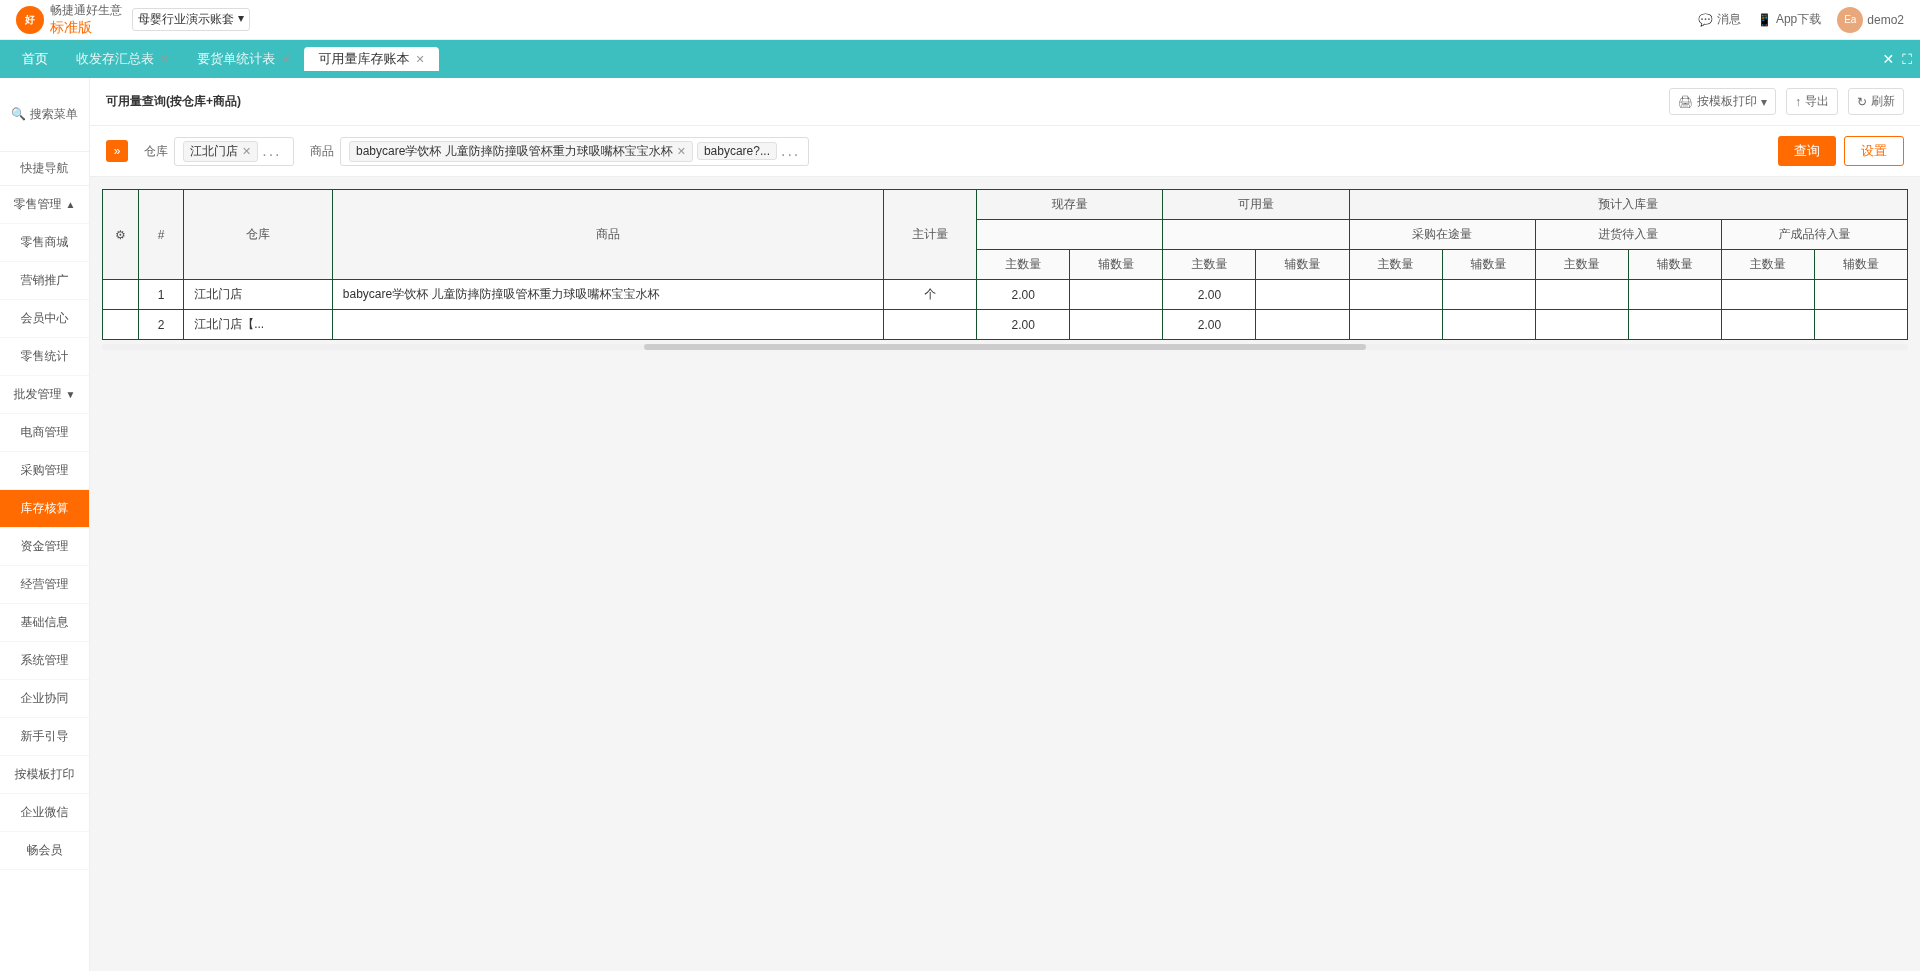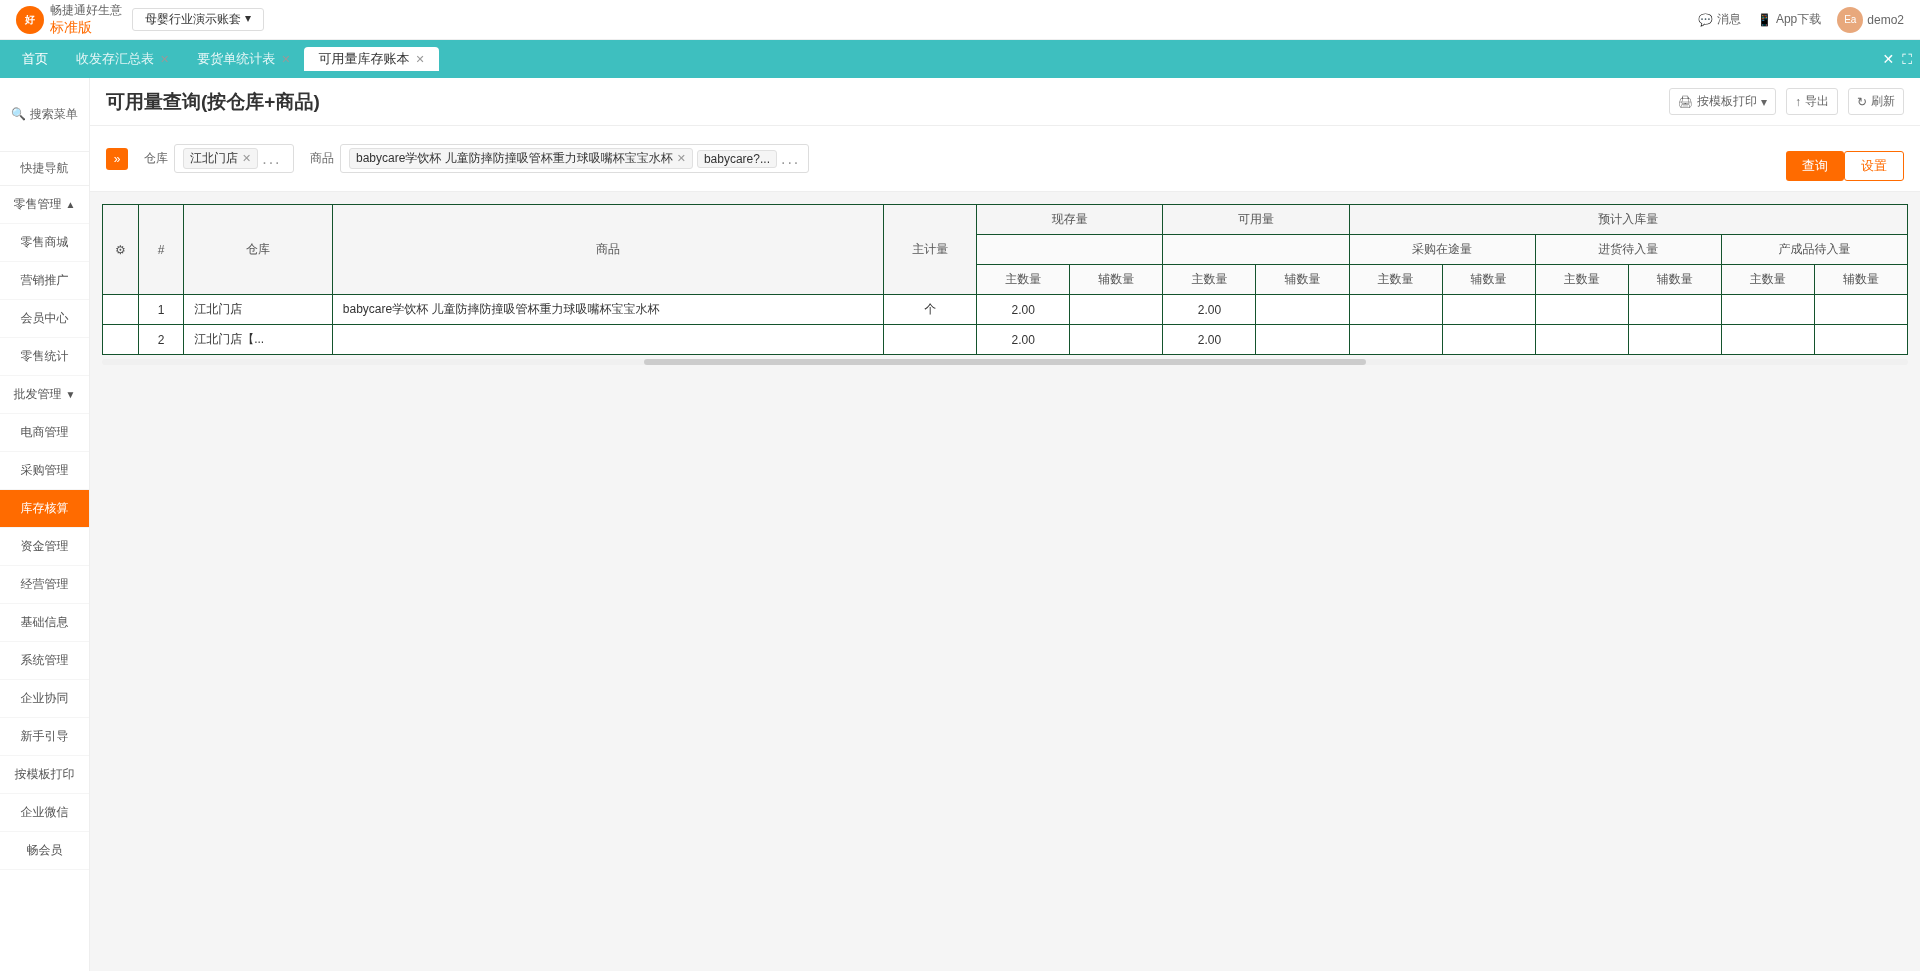--- a/index.html
+++ b/index.html
@@ -13,21 +13,21 @@
       align-items: center;
       justify-content: space-between;
       padding: 0 16px;
       border-bottom: 1px solid #eee;
     }
     .top-bar-left { display: flex; align-items: center; gap: 10px; }
     .logo-area { display: flex; align-items: center; gap: 6px; }
     .logo-icon { width: 28px; height: 28px; background: #ff6b00; border-radius: 50%; display: flex; align-items: center; justify-content: center; color: white; font-size: 10px; font-weight: bold; }
     .logo-text { font-size: 12px; color: #666; }
     .brand-label { font-size: 14px; color: #ff6b00; }
-    .store-selector { display: flex; align-items: flex-start; gap: 4px; font-size: 12px; color: #333; cursor: pointer; border: 1px solid #ddd; padding: 2px 12px; border-radius: 3px; }
+    .store-selector { display: flex; align-items: flex-start; gap: 4px; font-size: 12px; color: #333; cursor: pointer; border: 1px solid #ddd; padding: 2px 5px; border-radius: 3px; }
     .top-bar-right { display: flex; align-items: center; gap: 16px; font-size: 12px; color: #666; }
     .top-right-item { display: flex; align-items: center; gap: 4px; cursor: pointer; }
     .avatar { width: 26px; height: 26px; border-radius: 50%; background: #e8a87c; display: flex; align-items: center; justify-content: center; color: white; font-size: 10px; }
 
     
     .nav-tabs {
       height: 38px;
       background: #3ebfbf;
       display: flex;
       align-items: center;
@@ -105,21 +105,21 @@
 
     
     .page-header {
       background: #fff;
       padding: 10px 16px;
       display: flex;
       align-items: center;
       justify-content: space-between;
       border-bottom: 1px solid #eee;
     }
-    .page-title { font-size: 19px; font-weight: bold; color: #333; }
+    .page-title { font-size: 12px; font-weight: bold; color: #333; }
     .page-actions { display: flex; align-items: center; gap: 10px; }
     .action-btn {
       display: flex; align-items: center; gap: 4px;
       font-size: 12px; color: #666; cursor: pointer; padding: 4px 8px;
       border: 1px solid #ddd; border-radius: 3px; background: white;
     }
 
     
     .filter-bar {
       background: #fff;
@@ -144,21 +144,21 @@
       border: 1px solid #ddd; border-radius: 3px; padding: 3px 8px;
       font-size: 12px; min-width: 120px; background: white;
     }
     .filter-tag {
       background: #f5f5f5; border: 1px solid #e0e0e0; border-radius: 3px;
       padding: 1px 6px; font-size: 12px; color: #333;
       display: flex; align-items: center; gap: 4px;
     }
     .filter-tag-close { color: #999; cursor: pointer; font-size: 11px; }
     .filter-more { color: #999; font-size: 16px; cursor: pointer; letter-spacing: 2px; }
-    .filter-actions { margin-left: auto; display: flex; gap: 0; margin-top: 15px; }
+    .filter-actions { margin-left: auto; display: flex; gap: 8px; }
     .btn-query {
       background: #ff6b00; color: white; border: none; border-radius: 3px;
       padding: 5px 16px; font-size: 13px; cursor: pointer;
     }
     .btn-setting {
       background: white; color: #ff6b00; border: 1px solid #ff6b00; border-radius: 3px;
       padding: 5px 16px; font-size: 13px; cursor: pointer;
     }
 
     

